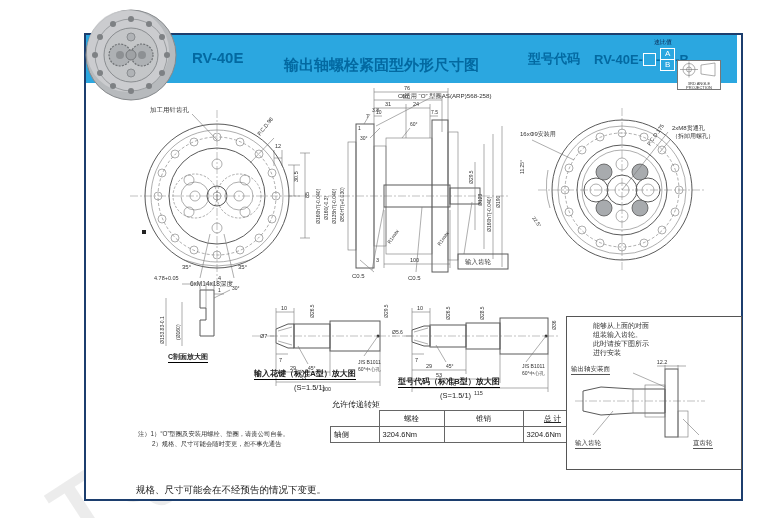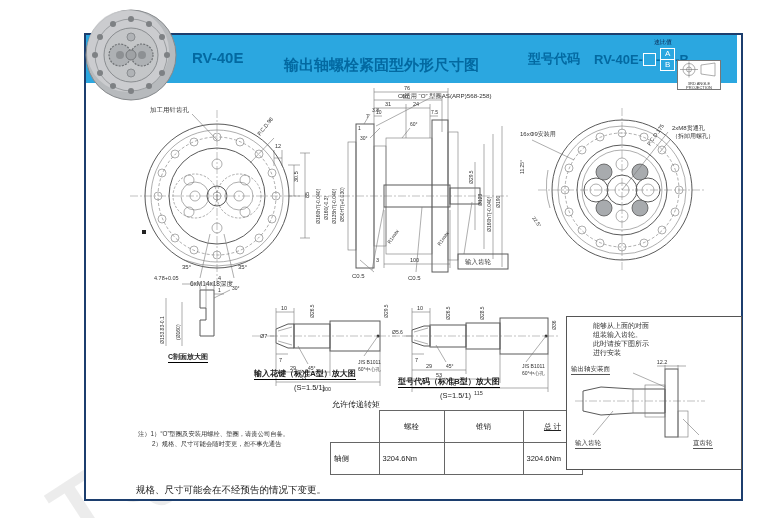--- a/index.html
+++ b/index.html
@@ -27,21 +27,21 @@
   .thin{stroke:#777;stroke-width:0.6;fill:none;}
   .cl{stroke:#999;stroke-width:0.6;fill:none;stroke-dasharray:8 2 2 2;}
   .dash{stroke:#777;stroke-width:0.6;fill:none;stroke-dasharray:3 2;}
   .htm-dim{font-size:6.2px;color:#333;white-space:nowrap;}
   .caption{font-size:8px;color:#222;border-bottom:1px solid #000000;padding-bottom:0;white-space:nowrap;font-weight:bold;}
   .scale-cap{font-size:7.5px;color:#222;white-space:nowrap;}
   
   #torque-title{font-size:8px;color:#222;}
   table.tq{border-collapse:collapse;}
   table.tq td,table.tq th{border:1px solid #666;font-size:7.5px;font-weight:normal;
-      padding:9px 3px;height:13px;background:#fff;color:#222;}
+      padding:1px 3px;height:13px;background:#fff;color:#222;}
   td.slash{background:linear-gradient(to top right,#fff 48%,#888 49%,#888 51%,#fff 52%);}
   
   .note{font-size:6.3px;color:#333;white-space:nowrap;}
   #footer-note{font-size:9.5px;color:#222;white-space:nowrap;margin-top:20px;}
   
   #assy-box{left:566px;top:316px;width:174px;height:152px;border:1px solid #555;background:#fff;}
   .assy-line{font-size:7px;color:#333;line-height:9px;white-space:nowrap;}
   .assy-lbl{font-size:6.5px;color:#333;white-space:nowrap;border-bottom:1px solid #555;}
 </style>
 </head>

